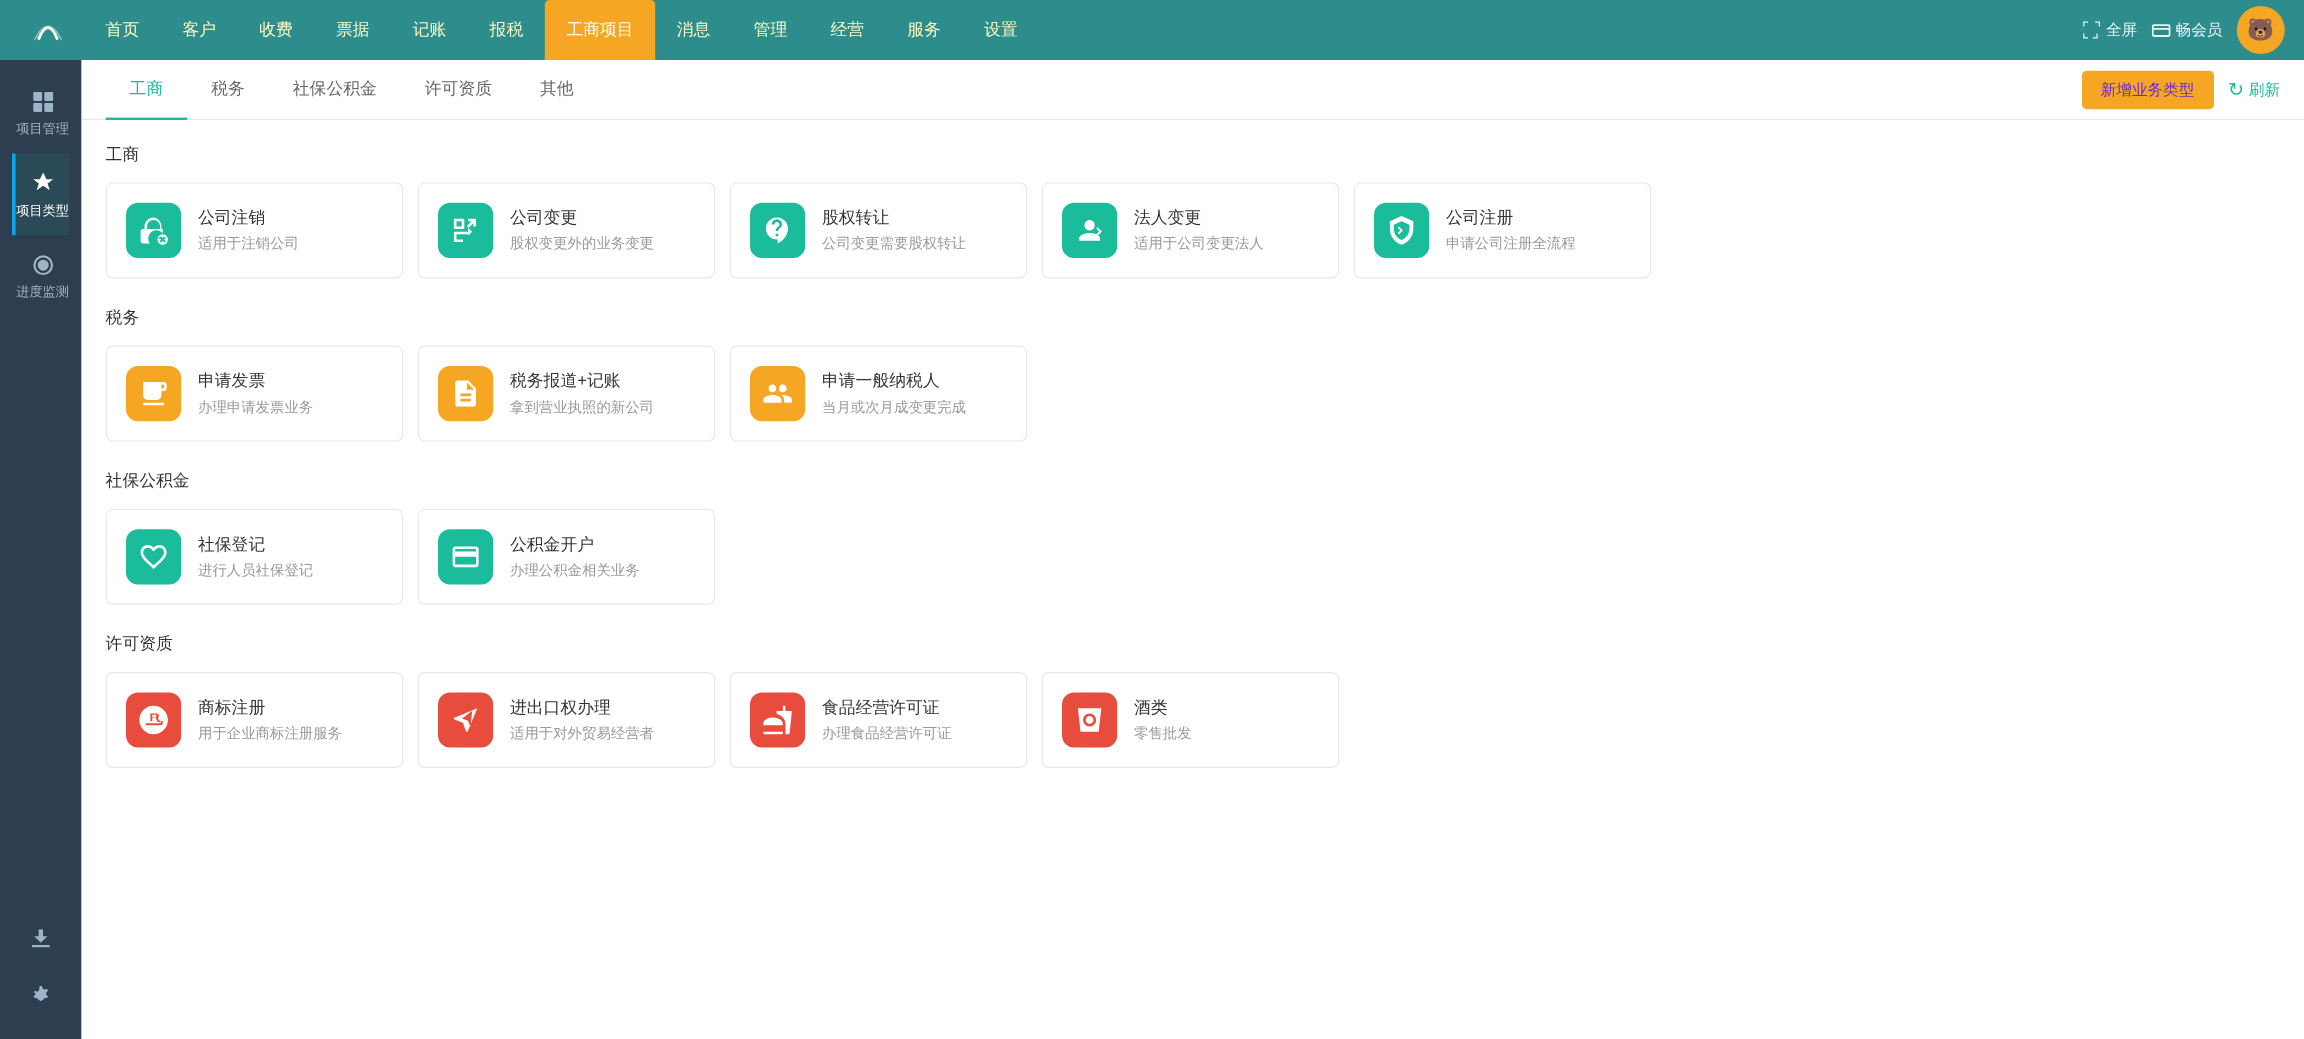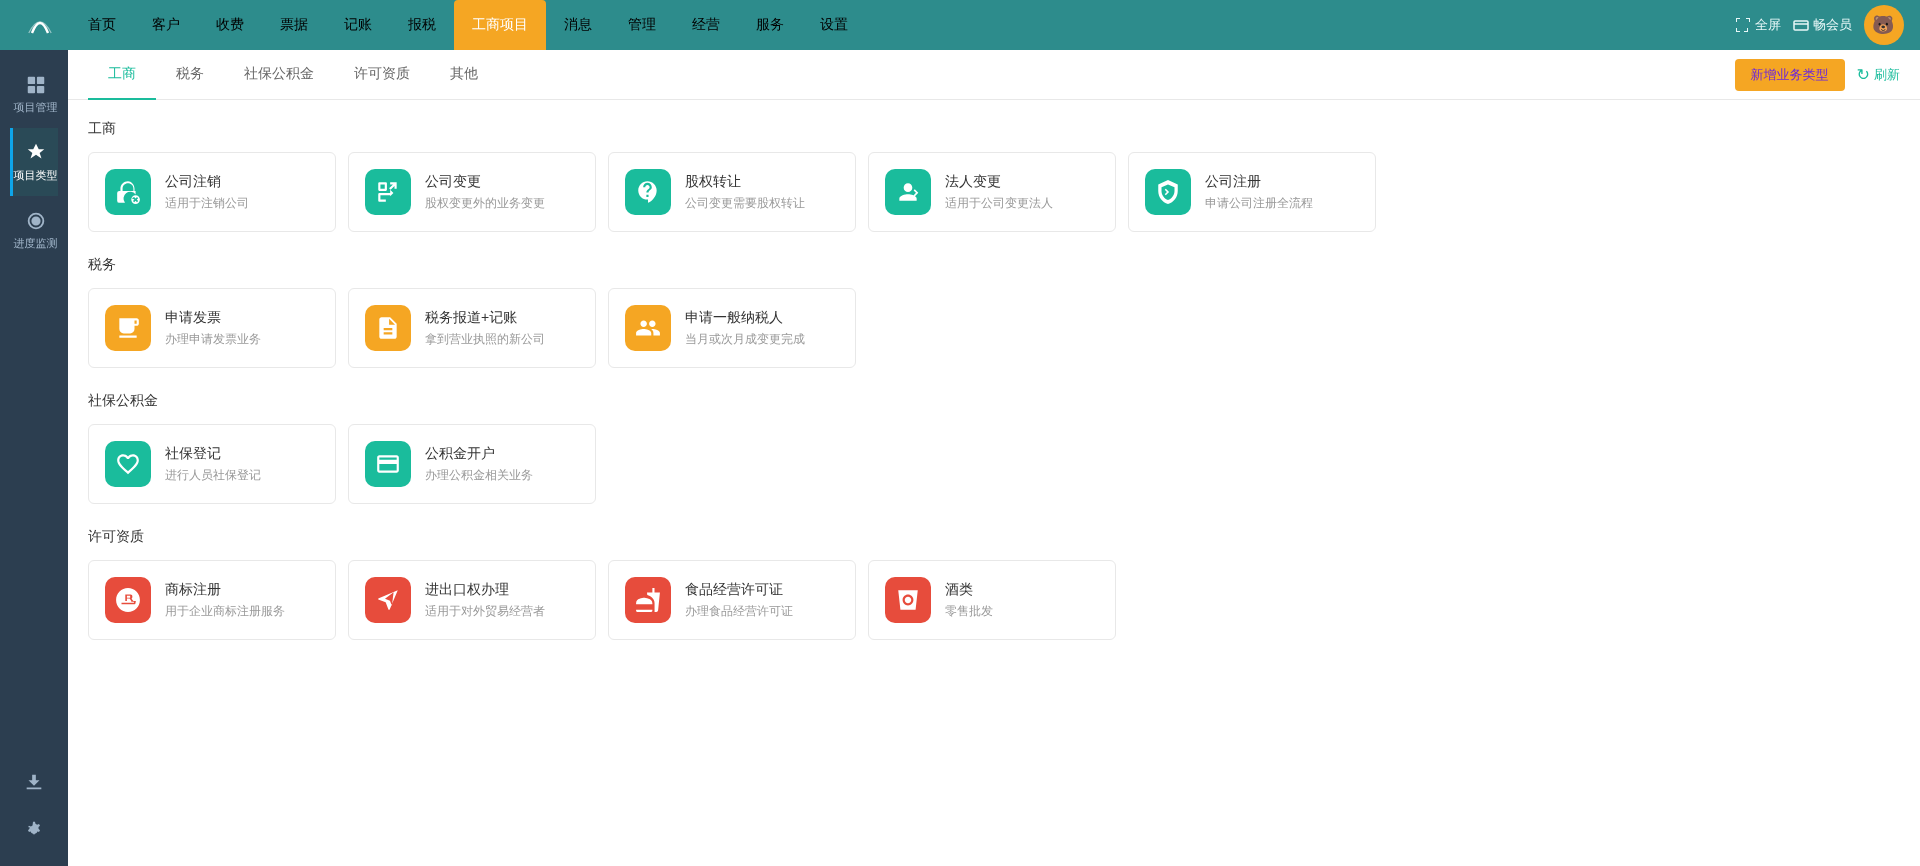--- a/index.html
+++ b/index.html
@@ -23,21 +23,21 @@
       flex-shrink: 0;
     }
     .top-nav-logo svg { width: 32px; height: 32px; }
     .top-nav-items {
       display: flex;
       align-items: center;
       flex: 1;
       gap: 0;
     }
     .nav-item {
-      color: #000000;
+      color: #fef9c3;
       font-size: 14px;
       padding: 0 18px;
       height: 50px;
       display: flex;
       align-items: center;
       cursor: pointer;
       white-space: nowrap;
     }
     .nav-item.active {
       background: #f5a623;

